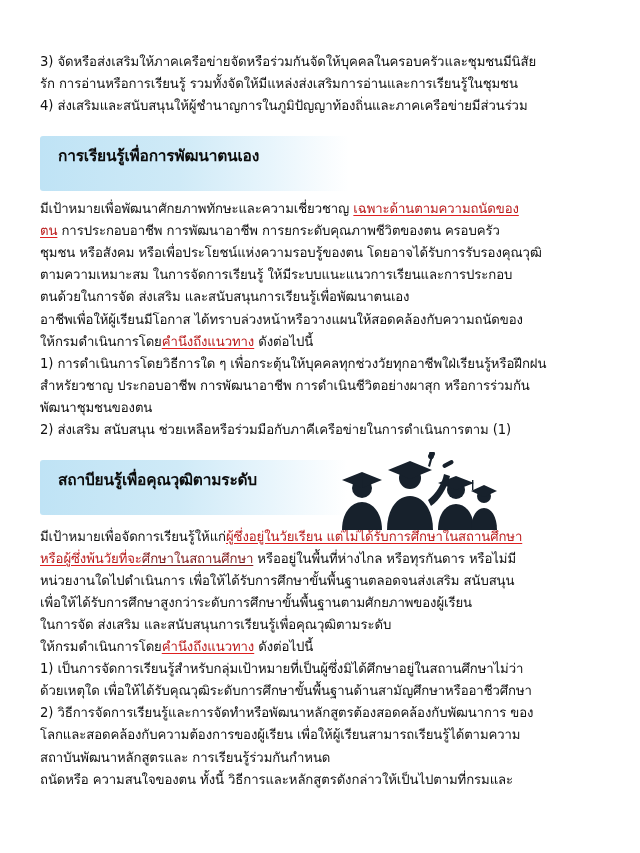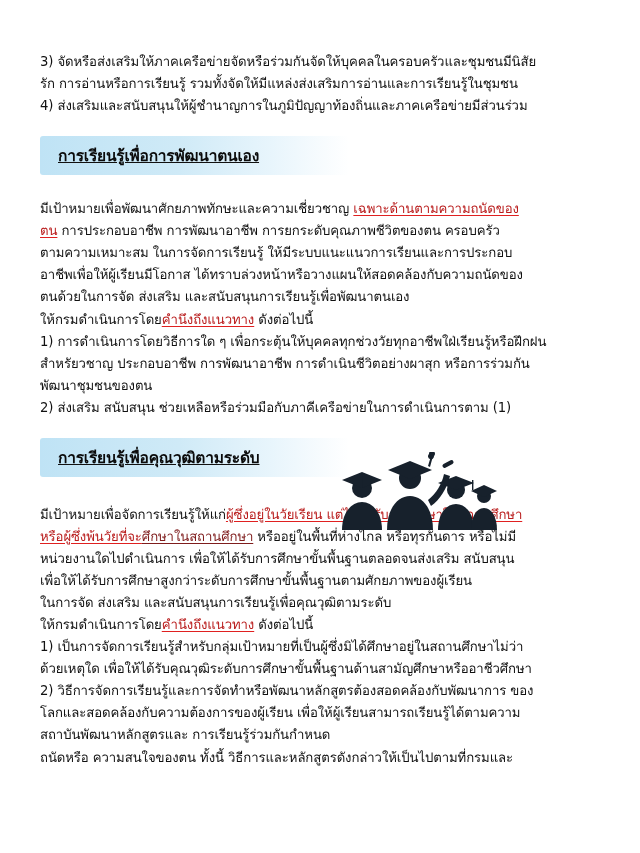--- a/index.html
+++ b/index.html
@@ -35,24 +35,23 @@
     height: 10px;
   }
   .block-gap-sm {
     height: 6px;
   }
 
   
   .heading-bar {
     display: inline-block;
     background: linear-gradient(to right, #bfe3f5 0%, #cfeaf7 45%, #e8f5fc 75%, #ffffff 100%);
-    padding: 7px 90px 7px 18px;
+    padding: 7px 90px 23px 18px;
     border-radius: 3px;
-    margin: 0 0 18px 0;
-    text-decoration: underline;
+    margin: 0 0 2px 0;
   }
   .heading-bar .heading-text {
     font-size: 15.5px;
     font-weight: bold;
     color: #0b0b0b;
     letter-spacing: -0.2px;
   }
   .heading-wrap {
     position: relative;
   }
@@ -102,37 +101,38 @@
 
   <div class="block-gap-sm"></div>
 
   <div>
     <p class="para">
       <span>มีเป้าหมายเพื่อพัฒนาศักยภาพทักษะและความเชี่ยวชาญ </span><span class="red-underline">เฉพาะด้านตามความถนัดของ</span>
     </p>
     <p class="para">
       <span class="red-underline">ตน</span><span> การประกอบอาชีพ การพัฒนาอาชีพ การยกระดับคุณภาพชีวิตของตน ครอบครัว</span>
     </p>
+    <p class="para">ชุมชน หรือสังคม หรือเพื่อประโยชน์แห่งความรอบรู้ของตน โดยอาจได้รับการรับรองคุณวุฒิ</p>
     <p class="para">ตามความเหมาะสม ในการจัดการเรียนรู้ ให้มีระบบแนะแนวการเรียนและการประกอบ</p>
+    <p class="para">ตนด้วยในการจัด ส่งเสริม และสนับสนุนการเรียนรู้เพื่อพัฒนาตนเอง</p>
     <p class="para">อาชีพเพื่อให้ผู้เรียนมีโอกาส ได้ทราบล่วงหน้าหรือวางแผนให้สอดคล้องกับความถนัดของ</p>
-    <p class="para">ตนด้วยในการจัด ส่งเสริม และสนับสนุนการเรียนรู้เพื่อพัฒนาตนเอง</p>
     <p class="para">
       <span>ให้กรมดำเนินการโดย</span><span class="red-underline">คำนึงถึงแนวทาง</span><span> ดังต่อไปนี้</span>
     </p>
     <p class="para">1) การดำเนินการโดยวิธีการใด ๆ เพื่อกระตุ้นให้บุคคลทุกช่วงวัยทุกอาชีพใฝ่เรียนรู้หรือฝึกฝน</p>
     <p class="para">สำหรัยวชาญ ประกอบอาชีพ การพัฒนาอาชีพ การดำเนินชีวิตอย่างผาสุก หรือการร่วมกัน</p>
     <p class="para">พัฒนาชุมชนของตน</p>
     <p class="para">2) ส่งเสริม สนับสนุน ช่วยเหลือหรือร่วมมือกับภาคีเครือข่ายในการดำเนินการตาม (1)</p>
   </div>
 
   <div class="block-gap-lg"></div>
 
   <div class="heading-wrap">
     <div class="heading-bar">
-      <span class="heading-text">การเรียนรู้เพื่อคุณวุฒิตามระดับ</span>
+      <span class="heading-text">สถาบียนรู้เพื่อคุณวุฒิตามระดับ</span>
     </div>
   </div>
 
   <div class="block-gap-md"></div>
 
   <div>
     <p class="para">
       <span>มีเป้าหมายเพื่อจัดการเรียนรู้ให้แก่</span><span class="red-underline">ผู้ซึ่งอยู่ในวัยเรียน แต่ไม่ได้รับการศึกษาในสถานศึกษา</span>
     </p>
     <p class="para">

